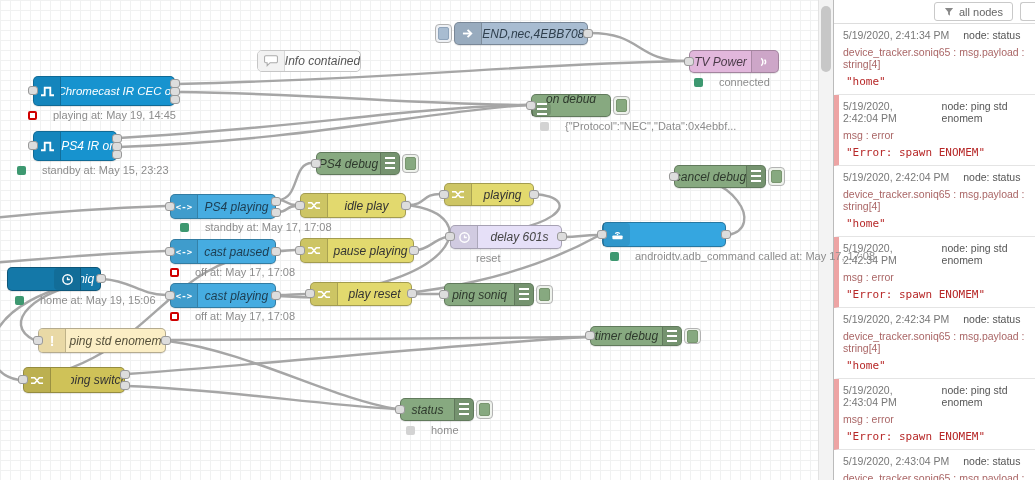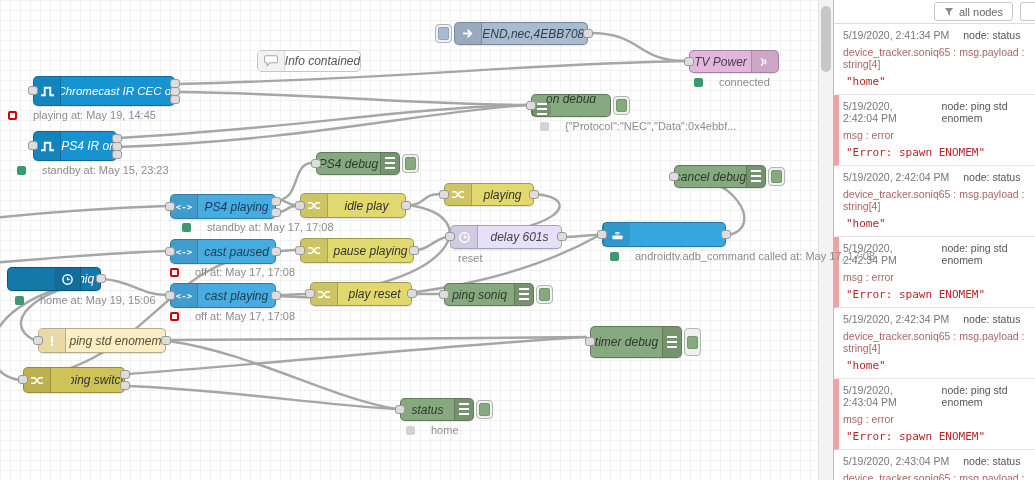--- a/index.html
+++ b/index.html
@@ -138,21 +138,21 @@
     <span class="icell">
       <svg width="15" height="13" viewBox="0 0 16 14">
           <path d="M1 11 H5 V3 H11 V11 H15" stroke="#fff" stroke-width="2" fill="none"></path>
         </svg>
     </span>
     <span class="lbl">Chromecast IR CEC on</span>
     <span class="port o3a"></span>
     <span class="port o3b"></span>
     <span class="port o3c"></span>
   </div>
-  <div class="nstatus" style="left:8px;top:109px;">
+  <div class="nstatus" style="left:28px;top:109px;">
     <span class="sring"></span>
     <span>playing at: May 19, 14:45</span>
   </div>
 
   <div class="node c-darkblue" style="left:33px;top:131px;width:84px;height:30px;">
     <span class="port pin"></span>
     <span class="icell">
       <svg width="15" height="13" viewBox="0 0 16 14">
           <path d="M1 11 H5 V3 H11 V11 H15" stroke="#fff" stroke-width="2" fill="none"></path>
         </svg>
@@ -221,21 +221,21 @@
       </span>
   </div>
 
   <div class="node c-blue" style="left:170px;top:194px;width:106px;">
     <span class="port pin"></span>
     <span class="icell ic-state"></span>
     <span class="lbl">PS4 playing</span>
     <span class="port o2a"></span>
     <span class="port o2b"></span>
   </div>
-  <div class="nstatus" style="left:172px;top:221px;padding-left:10px;">
+  <div class="nstatus" style="left:180px;top:221px;">
     <span class="sdot sgreen"></span>
     <span>standby at: May 17, 17:08</span>
   </div>
 
   <div class="node c-yellow" style="left:300px;top:193px;width:106px;">
     <span class="port pin"></span>
     <span class="icell">
       <svg width="14" height="13" viewBox="0 0 15 14">
           <path d="M1 4 H5 L10 10 H14 M1 10 H5 L10 4 H14" stroke="#fff" stroke-width="1.7" fill="none"></path>
         </svg>
@@ -270,21 +270,21 @@
     <span class="port pin"></span>
     <span class="icell">
       <svg width="13" height="13" viewBox="0 0 14 14">
           <circle cx="7" cy="7" r="5" stroke="#fff" stroke-width="1.6" fill="none"></circle>
           <path d="M7 4.5 V7 H9.5" stroke="#fff" stroke-width="1.4" fill="none"></path>
         </svg>
     </span>
     <span class="lbl">delay 601s</span>
     <span class="port pout"></span>
   </div>
-  <div class="nstatus" style="left:458px;top:252px;">
+  <div class="nstatus" style="left:476px;top:252px;">
     <span>reset</span>
   </div>
 
   <div class="node c-bluew" style="left:602px;top:222px;width:124px;">
     <span class="port pin"></span>
     <span class="icellR">
       <svg width="15" height="13" viewBox="0 0 15 14">
           <rect x="2" y="8" width="11" height="4" rx="1" fill="#fff"></rect>
           <path d="M5 6 a3.5 3.5 0 0 1 5 0" stroke="#fff" stroke-width="1.3" fill="none"></path>
           <circle cx="7.5" cy="7" r="0.9" fill="#fff"></circle>
@@ -367,21 +367,21 @@
     <span class="port pout"></span>
   </div>
 
   <div class="node c-cream" style="left:38px;top:328px;width:128px;">
     <span class="port pin"></span>
     <span class="icell ic-bang" style="background:#e9d9a6;"></span>
     <span class="lbl">ping std enomem</span>
     <span class="port pout"></span>
   </div>
 
-  <div class="node c-green" style="left:590px;top:326px;width:92px;height:32px;">
+  <div class="node c-green" style="left:590px;top:326px;width:92px;height:20px;">
     <span class="port pin"></span>
     <span class="lbl">timer debug</span>
     <span class="barscell">
         <span class="bars"></span>
       </span>
     <span class="debug-btn">
         <i></i>
       </span>
   </div>
 

